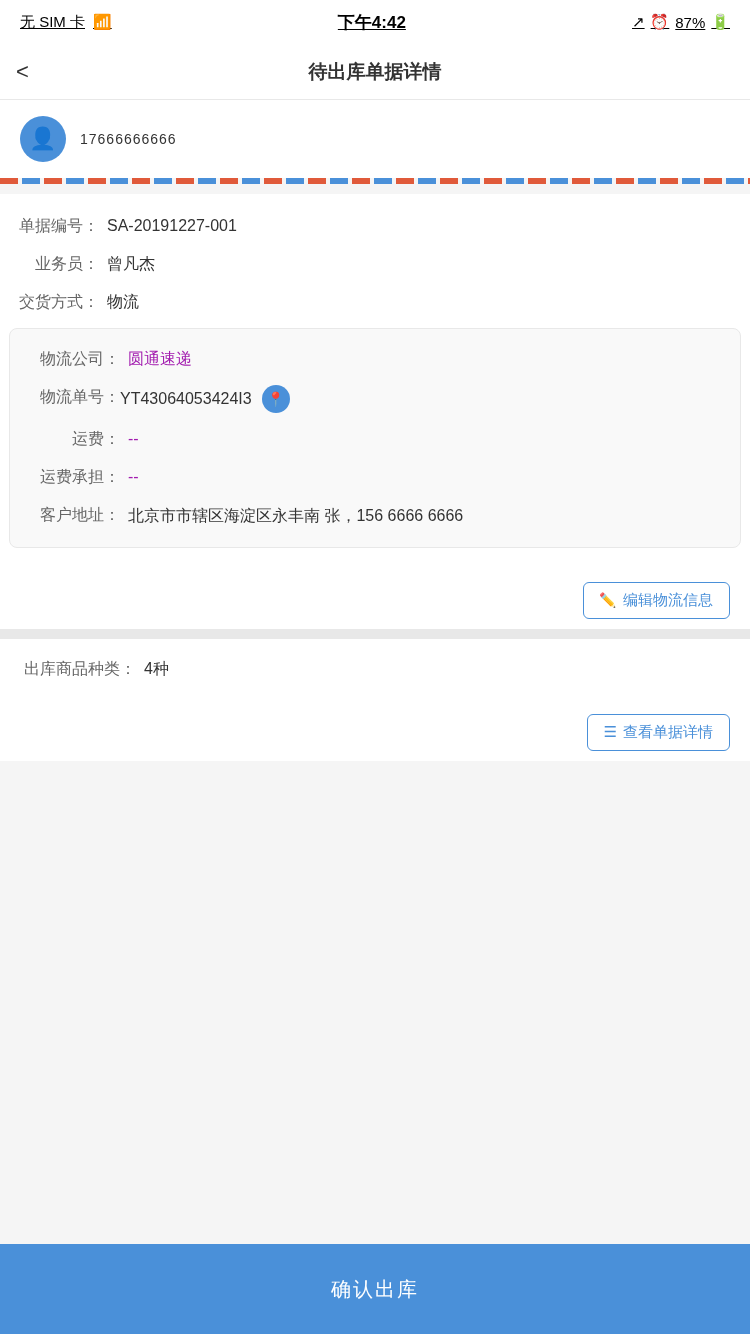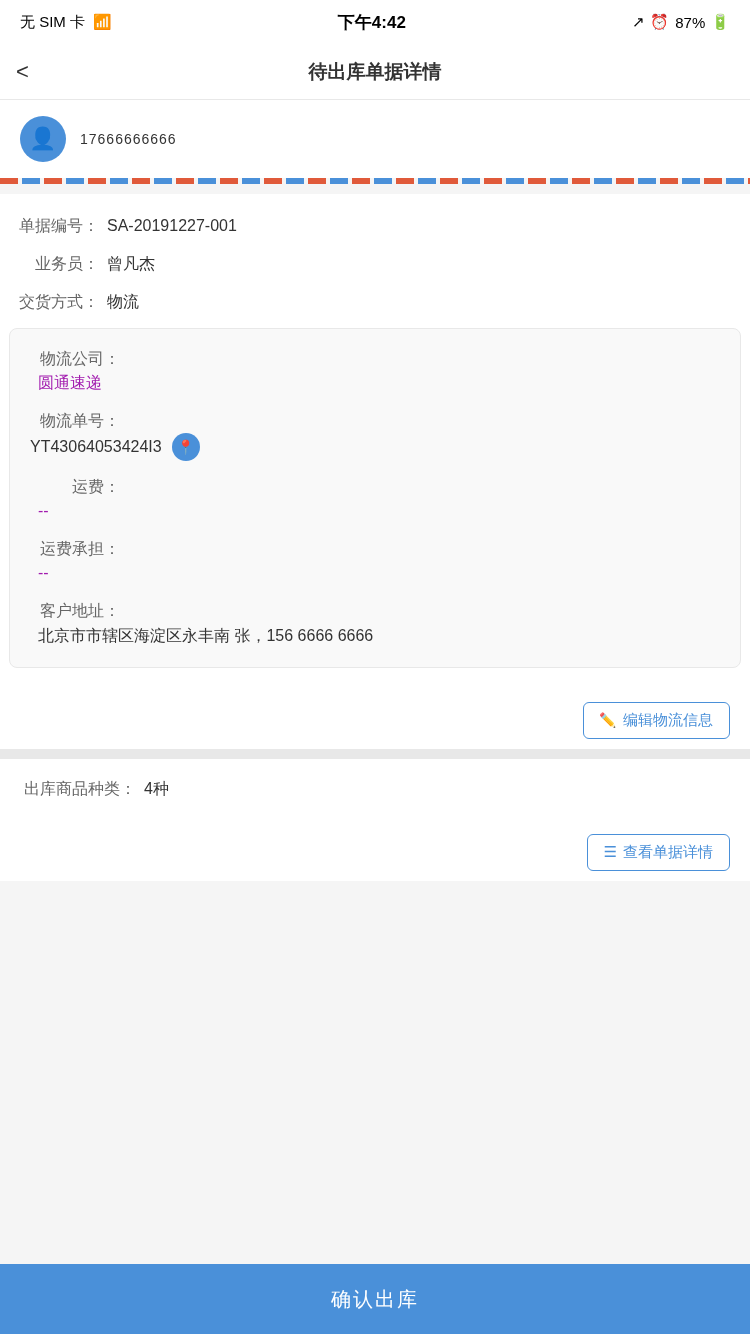--- a/index.html
+++ b/index.html
@@ -16,20 +16,21 @@
     
     .status-bar {
       background: #fff;
       height: 44px;
       display: flex;
       align-items: center;
       justify-content: space-between;
       padding: 0 20px;
       font-size: 15px;
       font-weight: 500;
+      text-decoration: underline;
     }
     .status-left { display: flex; align-items: center; gap: 8px; }
     .status-center { font-size: 17px; font-weight: 600; }
     .status-right { display: flex; align-items: center; gap: 6px; }
 
     
     .nav-bar {
       background: #fff;
       height: 56px;
       display: flex;
@@ -123,21 +124,20 @@
       border: 1px solid #e8e8e8;
       border-radius: 8px;
       margin: 14px 0 0 0;
       padding: 18px 20px;
     }
     .logistics-row {
       display: flex;
       align-items: flex-start;
       margin-bottom: 14px;
       font-size: 16px;
-      flex-direction: column;
     }
     .logistics-row:last-child { margin-bottom: 0; }
     .logistics-label {
       color: #666;
       min-width: 90px;
       text-align: right;
       flex-shrink: 0;
       line-height: 1.5;
     }
     .logistics-value {
@@ -251,21 +251,21 @@
       background: #f5f5f5;
     }
 
     
     .confirm-btn-bar {
       position: fixed;
       bottom: 0;
       left: 0;
       width: 750px;
       background: #4a90d9;
-      height: 70px;
+      height: 90px;
       display: flex;
       align-items: center;
       justify-content: center;
       cursor: pointer;
     }
     .confirm-btn-text {
       color: #fff;
       font-size: 20px;
       font-weight: 500;
       letter-spacing: 2px;

